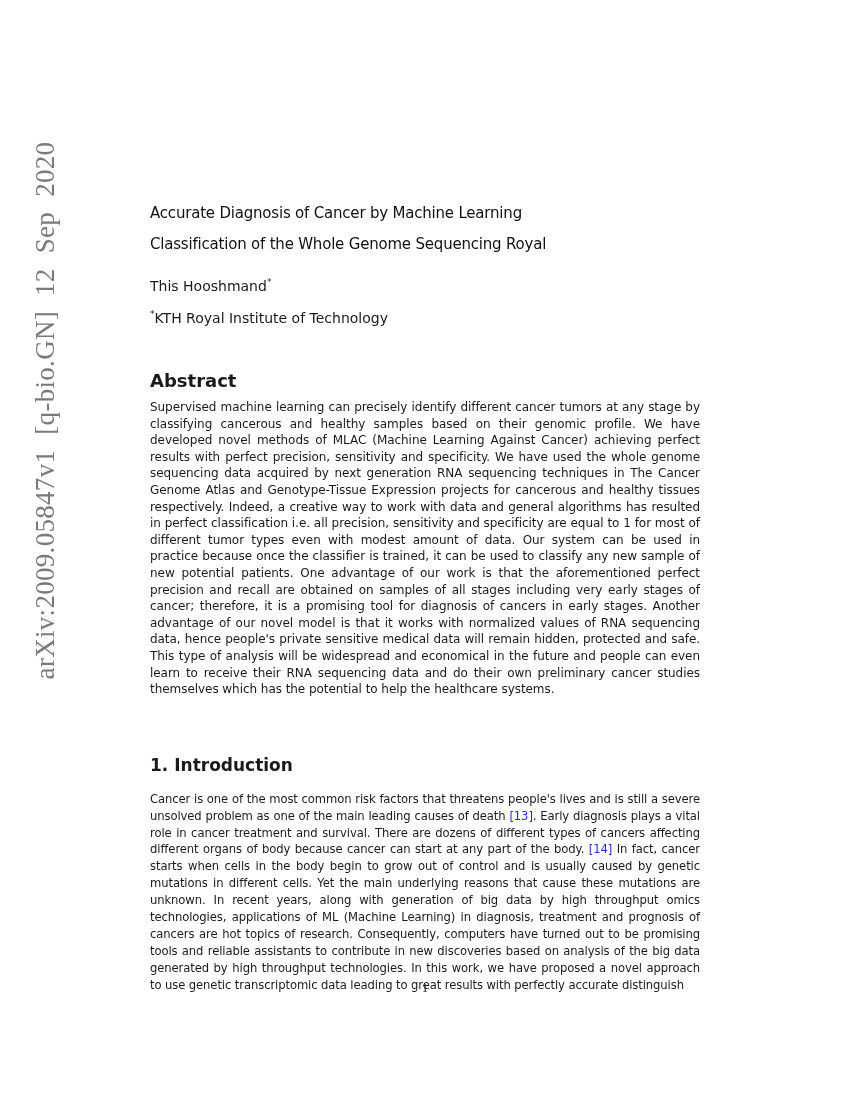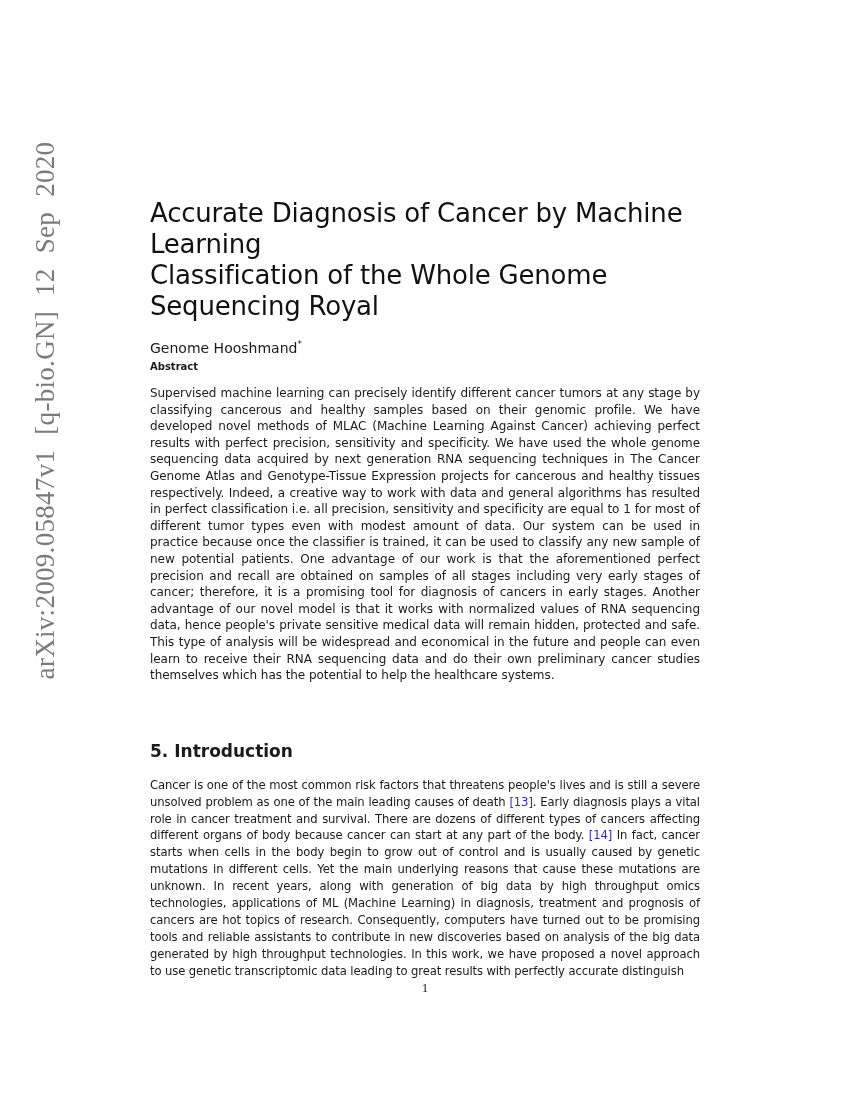--- a/index.html
+++ b/index.html
@@ -10,47 +10,50 @@
     display: flex; align-items: center; justify-content: center;
   }
   .sidebar-stamp span {
     display: block; white-space: nowrap;
     transform: rotate(-90deg);
     font-family: "Liberation Serif", "DejaVu Serif", serif;
     font-size: 27px; color: #7a7a7a; letter-spacing: 0.3px;
     word-spacing: 8px;
   }
   .page { position: absolute; left: 150px; top: 198px; width: 550px; font-family: "DejaVu Sans", "Liberation Sans", sans-serif; }
-  .title { font-size: 26px; line-height: 31px; font-weight: normal; margin: 0; color: #111; letter-spacing: -0.2px; }
+  .title { font-size: 15px; line-height: 31px; font-weight: normal; margin: 0; color: #111; letter-spacing: -0.2px; }
   .author { margin-top: 16px; font-size: 14px; line-height: 20px; }
   .affil { margin-top: 12px; font-size: 14px; line-height: 20px; }
   sup { font-size: 9px; vertical-align: super; line-height: 0; }
-  .abstract-head { font-size: 10px; font-weight: bold; line-height: 18px; }
+  .abstract-head { margin-top: 44px; font-size: 18px; font-weight: bold; line-height: 18px; }
   .abstract { margin-top: 9px; font-size: 12px; line-height: 16.6px; text-align: justify; letter-spacing: -0.05px; }
   .section-head { margin-top: 55px; font-size: 17px; font-weight: bold; line-height: 24px; }
   .intro { margin-top: 14px; font-size: 11.6px; line-height: 16.9px; text-align: justify; letter-spacing: -0.1px; }
   .cite { color: #2a2acc; text-decoration: none; }
   .page-number { position: absolute; left: 0; width: 850px; top: 980px; text-align: center; font-family: "Liberation Serif", "DejaVu Serif", serif; font-size: 13px; color: #222; }
 </style>
 </head>
 <body>
 
 <div class="sidebar-stamp">
   <span>arXiv:2009.05847v1  [q-bio.GN]  12 Sep 2020</span>
 </div>
 
 <div class="page">
   <h1 class="title">
     <span>Accurate Diagnosis of Cancer by Machine Learning</span><br>
     <span>Classification of the Whole Genome Sequencing Royal</span>
   </h1>
   <div class="author">
-    <span>Genome Hooshmand</span><sup>*</sup>
+    <span>This Hooshmand</span><sup>*</sup>
+  </div>
+  <div class="affil">
+    <sup>*</sup><span>KTH Royal Institute of Technology</span>
   </div>
 
   <div class="abstract-head">Abstract</div>
   <p class="abstract" style="margin-bottom:0">Supervised machine learning can precisely identify different cancer tumors at any stage by classifying cancerous and healthy samples based on their genomic profile.  We have developed novel methods of MLAC (Machine Learning Against Cancer) achieving perfect results with perfect precision, sensitivity and specificity.  We have used the whole genome sequencing data acquired by next generation RNA sequencing techniques in The Cancer Genome Atlas and Genotype-Tissue Expression projects for cancerous and healthy tissues respectively.  Indeed, a creative way to work with data and general algorithms has resulted in perfect classification i.e.  all precision, sensitivity and specificity are equal to 1 for most of different tumor types even with modest amount of data.  Our system can be used in practice because once the classifier is trained, it can be used to classify any new sample of new potential patients.  One advantage of our work is that the aforementioned perfect precision and recall are obtained on samples of all stages including very early stages of cancer; therefore, it is a promising tool for diagnosis of cancers in early stages.  Another advantage of our novel model is that it works with normalized values of RNA sequencing data, hence people's private sensitive medical data will remain hidden, protected and safe. This type of analysis will be widespread and economical in the future and people can even learn to receive their RNA sequencing data and do their own preliminary cancer studies themselves which has the potential to help the healthcare systems.</p>
 
-  <div class="section-head">5.  Introduction</div>
+  <div class="section-head">1.  Introduction</div>
   <p class="intro" style="margin-bottom:0"><span>Cancer is one of the most common risk factors that threatens people's lives and is still a severe unsolved problem as one of the main leading causes of death </span><a class="cite">[13]</a><span>.  Early diagnosis plays a vital role in cancer treatment and survival.  There are dozens of different types of cancers affecting different organs of body because cancer can start at any part of the body.  </span><a class="cite">[14]</a><span> In fact, cancer starts when cells in the body begin to grow out of control and is usually caused by genetic mutations in different cells. Yet the main underlying reasons that cause these mutations are unknown.  In recent years, along with generation of big data by high throughput omics technologies, applications of ML (Machine Learning) in diagnosis, treatment and prognosis of cancers are hot topics of research.  Consequently, computers have turned out to be promising tools and reliable assistants to contribute in new discoveries based on analysis of the big data generated by high throughput technologies.  In this work, we have proposed a novel approach to use genetic transcriptomic data leading to great results with perfectly accurate distinguish</span></p>
 </div>
 
 <div class="page-number">1</div>
 
 </body></html>

